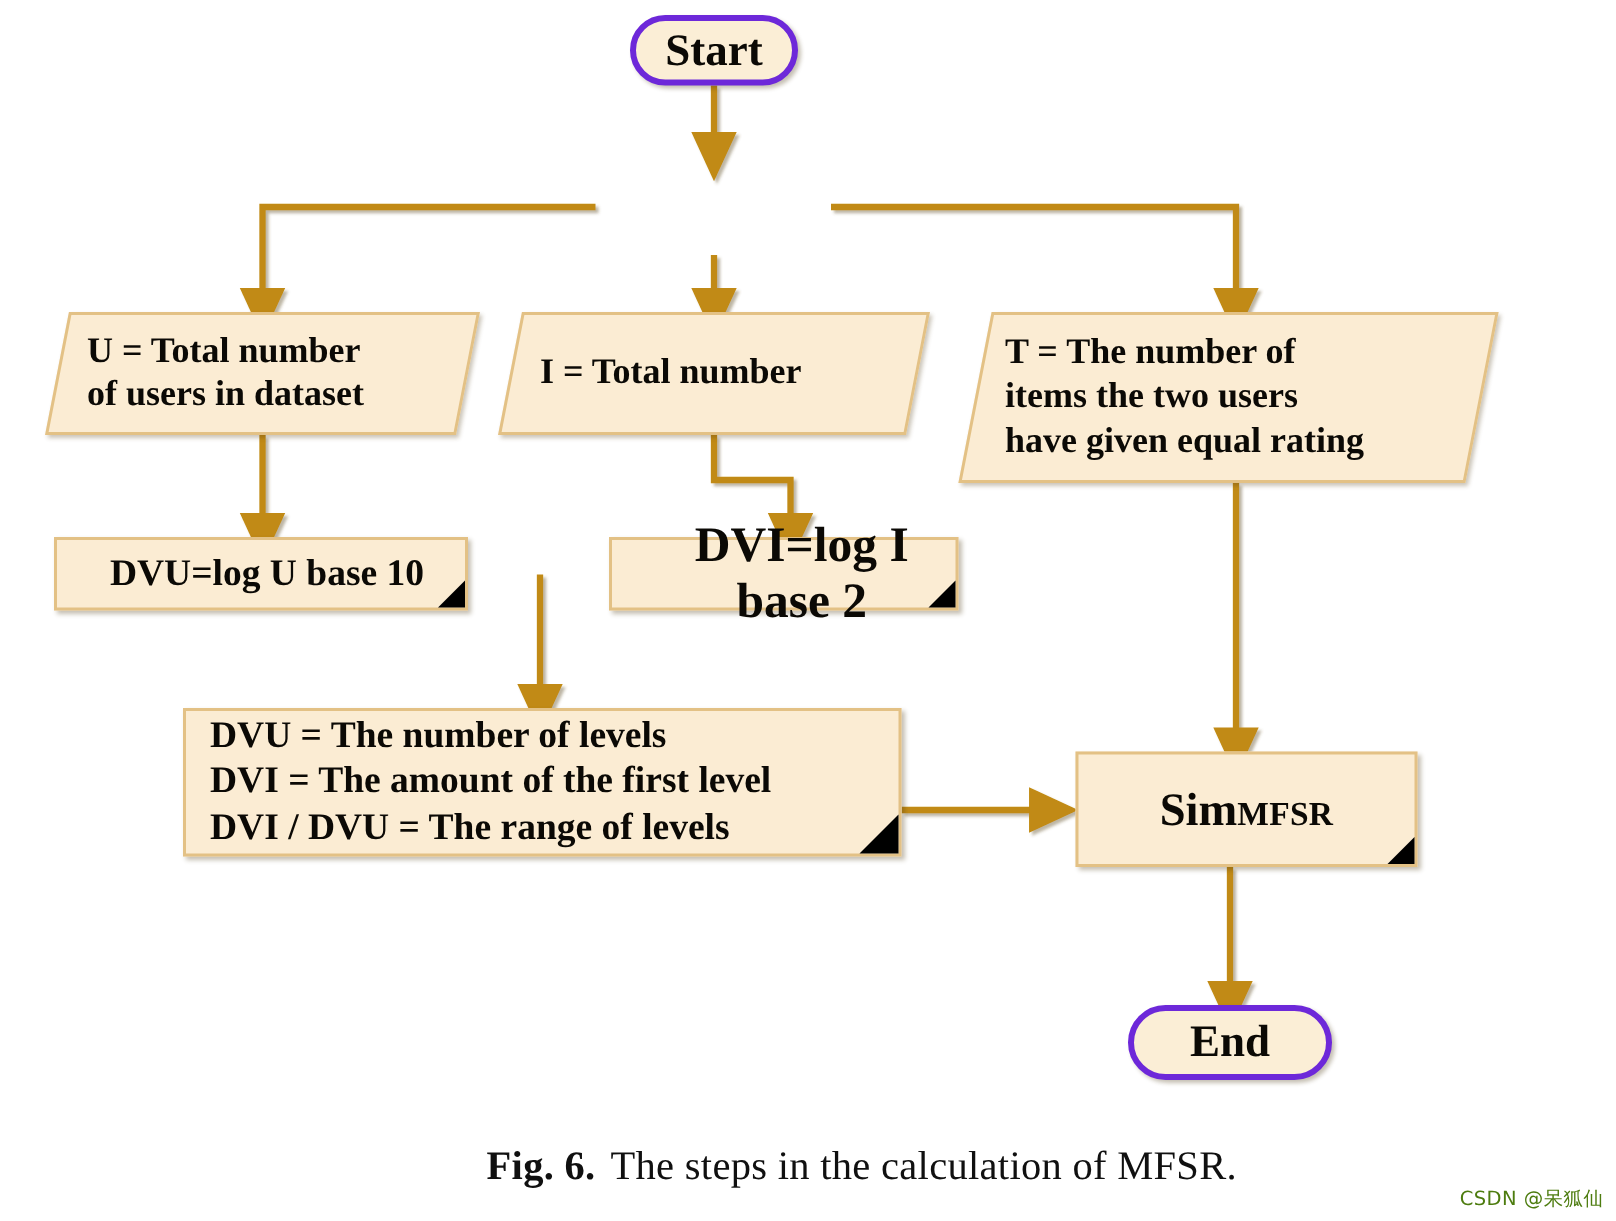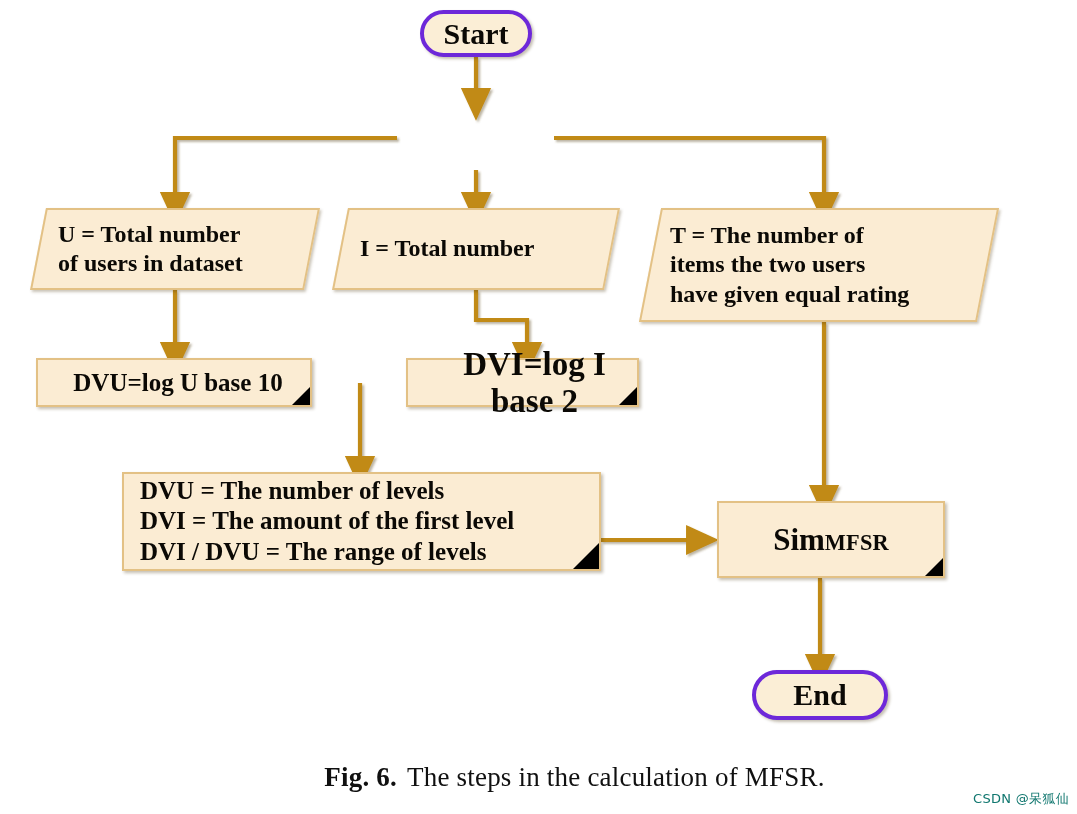--- a/index.html
+++ b/index.html
@@ -88,21 +88,21 @@
     letter-spacing:.2px;
     margin-left:36px;
   }
   #caption .figno{font-weight:bold;margin-right:10px;}
 
   #watermark{
     position:absolute;
     right:8px;bottom:6px;
     font-family:"DejaVu Sans", sans-serif;
     font-size:13px;
-    color:#0f766e;
+    color:#4d7c0f;
     letter-spacing:.3px;
   }
 </style>
 </head>
 <body>
 
 <div id="stage">
 
   <svg id="wires" viewBox="0 0 1077 814">
     <defs>

